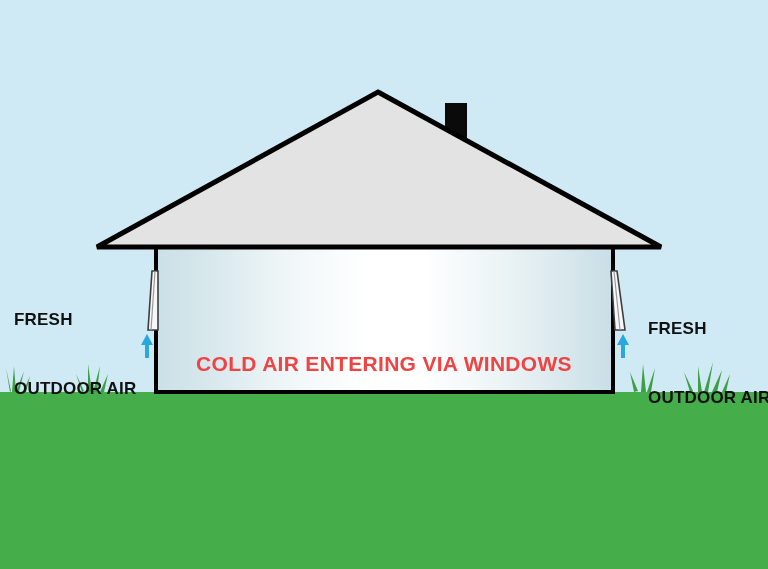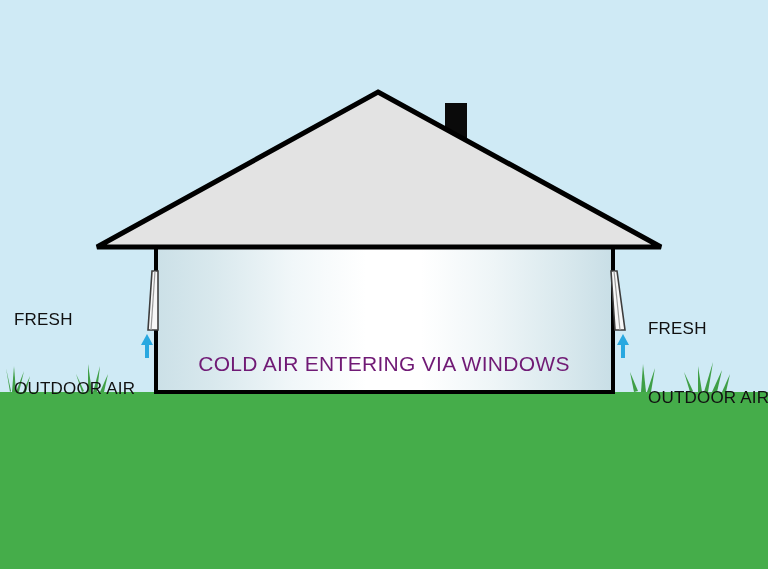--- a/index.html
+++ b/index.html
@@ -27,21 +27,21 @@
     position: absolute;
     top: 0;
     left: 0;
     width: 768px;
     height: 569px;
     pointer-events: none;
   }
   .label {
     position: absolute;
     font-family: "Liberation Sans", sans-serif;
-    font-weight: 400;
+    font-weight: 700;
     white-space: pre;
     letter-spacing: 0.2px;
   }
   .label-side {
     font-size: 17px;
     line-height: 23px;
     color: #111111;
   }
   .label-left {
     left: 14px;
@@ -52,21 +52,21 @@
     left: 648px;
     top: 271px;
     text-align: left;
   }
   .label-center {
     left: 0;
     top: 352px;
     width: 768px;
     text-align: center;
     font-size: 21px;
-    color: #701a75;
+    color: #ef4444;
     letter-spacing: 0.3px;
   }
 </style>
 </head>
 <body>
 
 <div id="stage">
 
   <svg id="scene" viewBox="0 0 768 569" width="768" height="569" xmlns="http://www.w3.org/2000/svg">
 

